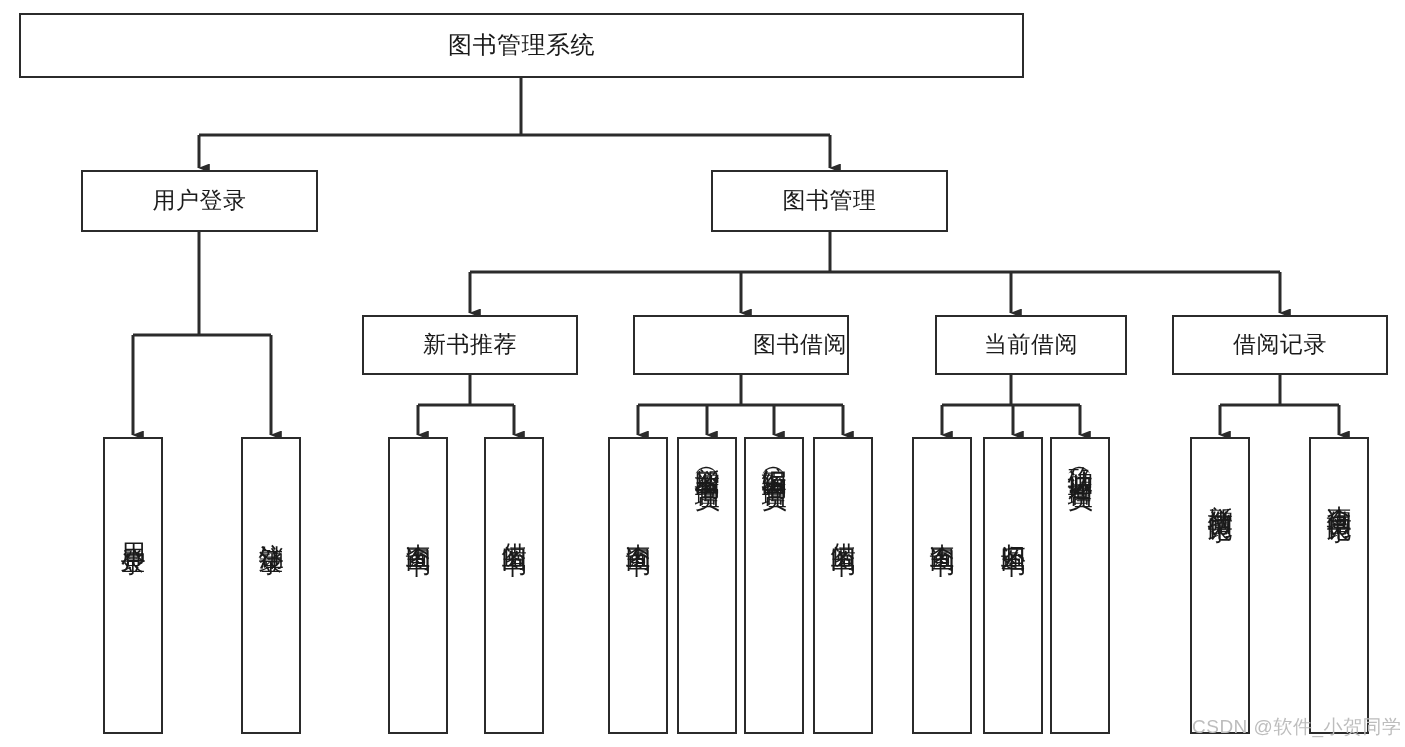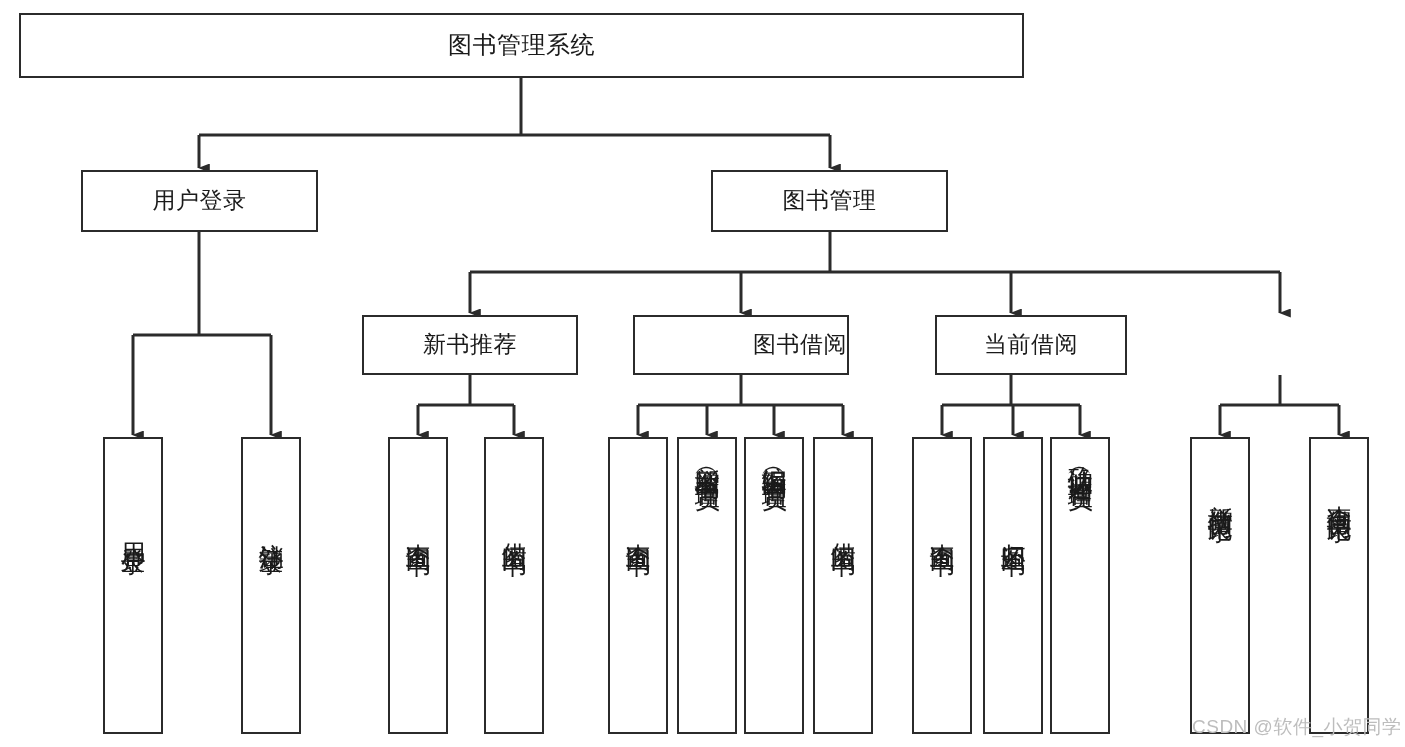--- a/index.html
+++ b/index.html
@@ -143,20 +143,23 @@
 
   <div class="node horiz" style="left:362px; top:315px; width:216px; height:60px;">
     <span class="label">新书推荐</span>
   </div>
   <div class="node horiz" style="left:633px; top:315px; width:216px; height:60px;justify-content:flex-end;">
     <span class="label">图书借阅</span>
   </div>
   <div class="node horiz" style="left:903px; top:315px; width:192px; height:60px;margin-left:32px;">
     <span class="label">当前借阅</span>
   </div>
+  <div class="node horiz" style="left:1172px; top:315px; width:216px; height:60px;">
+    <span class="label">借阅记录</span>
+  </div>
 
   <div class="node vert" style="left:103px; top:437px; width:60px; height:297px; padding-top:84px;">
     <span class="label">用户登录</span>
   </div>
   <div class="node vert" style="left:241px; top:437px; width:60px; height:297px; padding-top:84px;">
     <span class="label">注销登录</span>
   </div>
 
   <div class="node vert" style="left:388px; top:437px; width:60px; height:297px; padding-top:84px;">
     <span class="label">查询图书</span>

